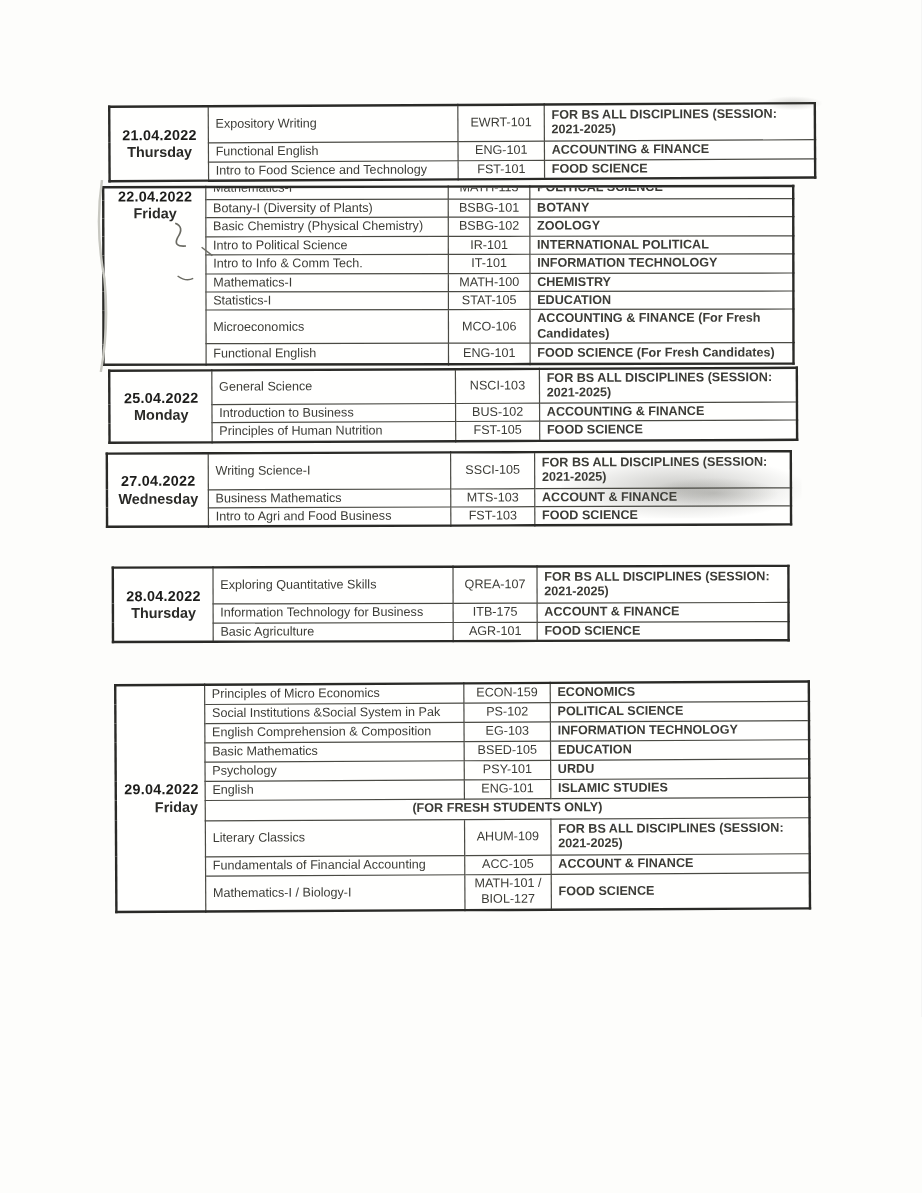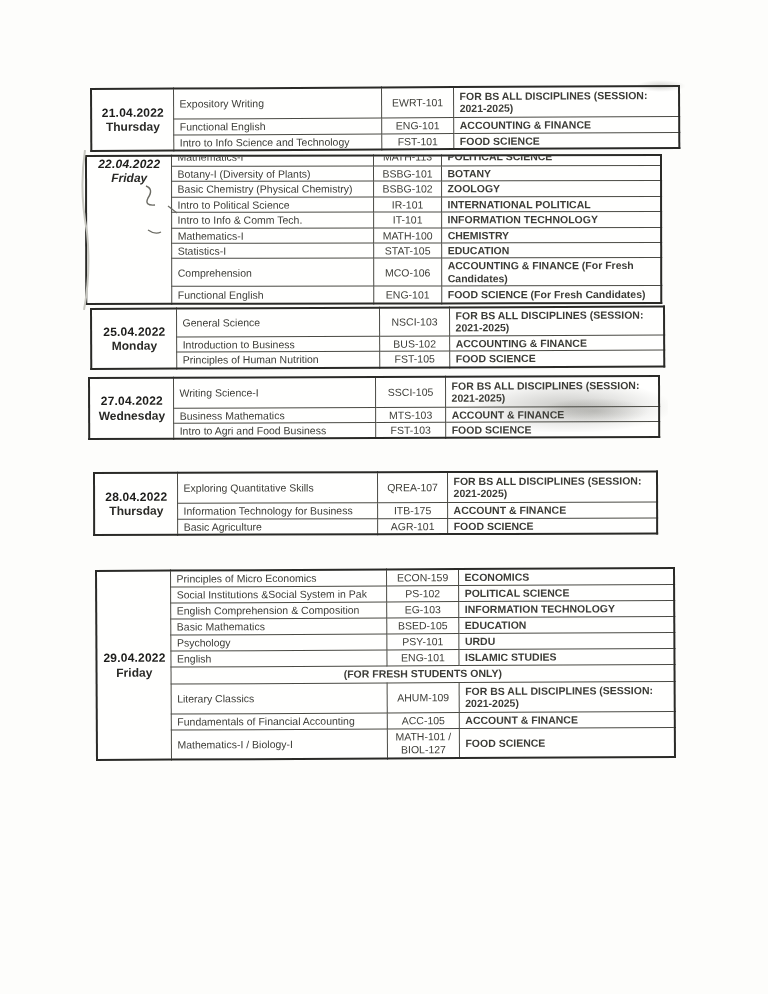--- a/index.html
+++ b/index.html
@@ -15,22 +15,22 @@
     background:#fffffe; border:2px solid #2a2a27; transform-origin:0 0;
   }
   table.sheet td {
     border:1px solid #4a4a44; padding:1px 5px 1px 6px;
     font-size:10.5px; line-height:1.18; color:#3c3c37;
     vertical-align:middle; overflow:hidden;
   }
   td.date-cell { text-align:center; padding:1px 2px;margin-left:36px; }
   td.date-cell .date { font-weight:bold; font-size:12px; color:#1d1d1b; letter-spacing:0.2px; white-space:nowrap; }
   td.date-cell .day  { font-weight:bold; font-size:12px; color:#2a2a27; }
-  td.date-top { vertical-align:top; padding-top:13px;font-style:italic; }
-  td.date-top6 { vertical-align:top; padding-top:8px; }
+  td.date-top { vertical-align:top; padding-top:13px; }
+  td.date-top6 { vertical-align:top; padding-top:8px;text-align:right; }
   td.code-cell { text-align:center; color:#34342f; padding:1px 2px; }
   td.disc-cell { font-weight:bold; color:#141412; font-size:10.6px; }
   tr.clipped td { height:10px; padding-top:0; padding-bottom:0; vertical-align:top; }
   .clip { height:9px; overflow:hidden; }
   .clip span { display:block; margin-top:-6px; white-space:nowrap; }
   td.sep { border-top:5px double #1b1b19; }
   td.note-cell {
     text-align:center; font-weight:bold; font-size:11px; color:#161614;
     border-top:3px solid #1b1b19; border-bottom:3px solid #1b1b19;
   }
@@ -62,21 +62,21 @@
       <td class="course-cell">Expository Writing</td>
       <td class="code-cell">EWRT-101</td>
       <td class="disc-cell">FOR BS ALL DISCIPLINES (SESSION: 2021-2025)</td>
     </tr>
     <tr style="height:16px">
       <td class="course-cell">Functional English</td>
       <td class="code-cell">ENG-101</td>
       <td class="disc-cell">ACCOUNTING &amp; FINANCE</td>
     </tr>
     <tr style="height:15px">
-      <td class="course-cell">Intro to Info Science and Technology</td>
+      <td class="course-cell">Intro to Food Science and Technology</td>
       <td class="code-cell">FST-101</td>
       <td class="disc-cell">FOOD SCIENCE</td>
     </tr>
     </tbody>
   </table>
 
   <table class="sheet t2" style="left:85px; top:155px; width:577px; transform:rotate(-0.1deg);">
     <colgroup>
         <col style="width:85px">
         <col style="width:202px">
@@ -129,21 +129,21 @@
       <td class="course-cell">Mathematics-I</td>
       <td class="code-cell">MATH-100</td>
       <td class="disc-cell">CHEMISTRY</td>
     </tr>
     <tr style="height:14px">
       <td class="course-cell">Statistics-I</td>
       <td class="code-cell">STAT-105</td>
       <td class="disc-cell">EDUCATION</td>
     </tr>
     <tr style="height:28px">
-      <td class="course-cell sep">Comprehension</td>
+      <td class="course-cell sep">Microeconomics</td>
       <td class="code-cell sep">MCO-106</td>
       <td class="disc-cell sep">ACCOUNTING &amp; FINANCE (For Fresh Candidates)</td>
     </tr>
     <tr style="height:17px">
       <td class="course-cell">Functional English</td>
       <td class="code-cell">ENG-101</td>
       <td class="disc-cell">FOOD SCIENCE (For Fresh Candidates)</td>
     </tr>
     </tbody>
   </table>

